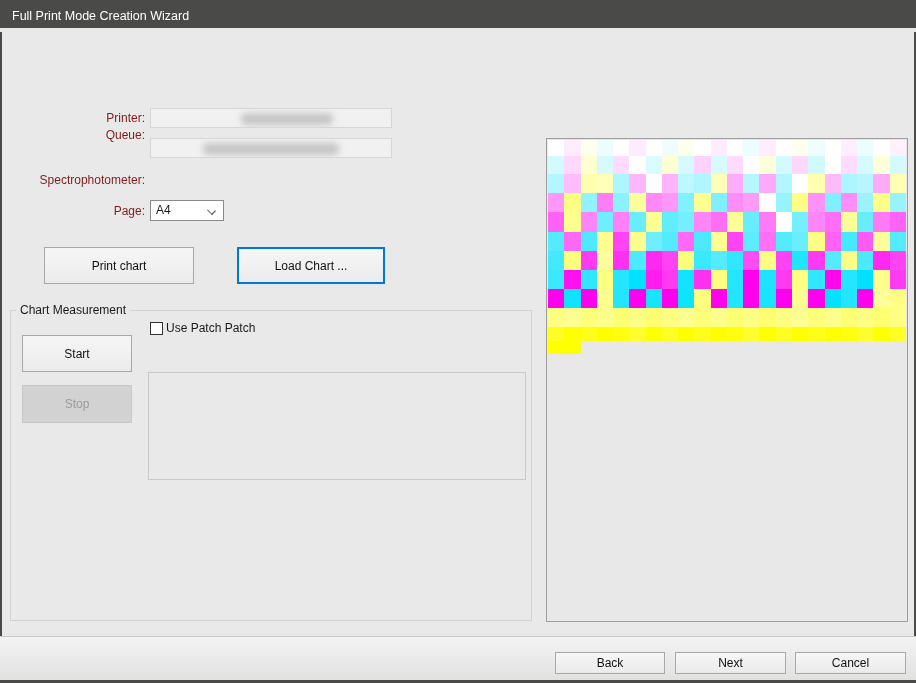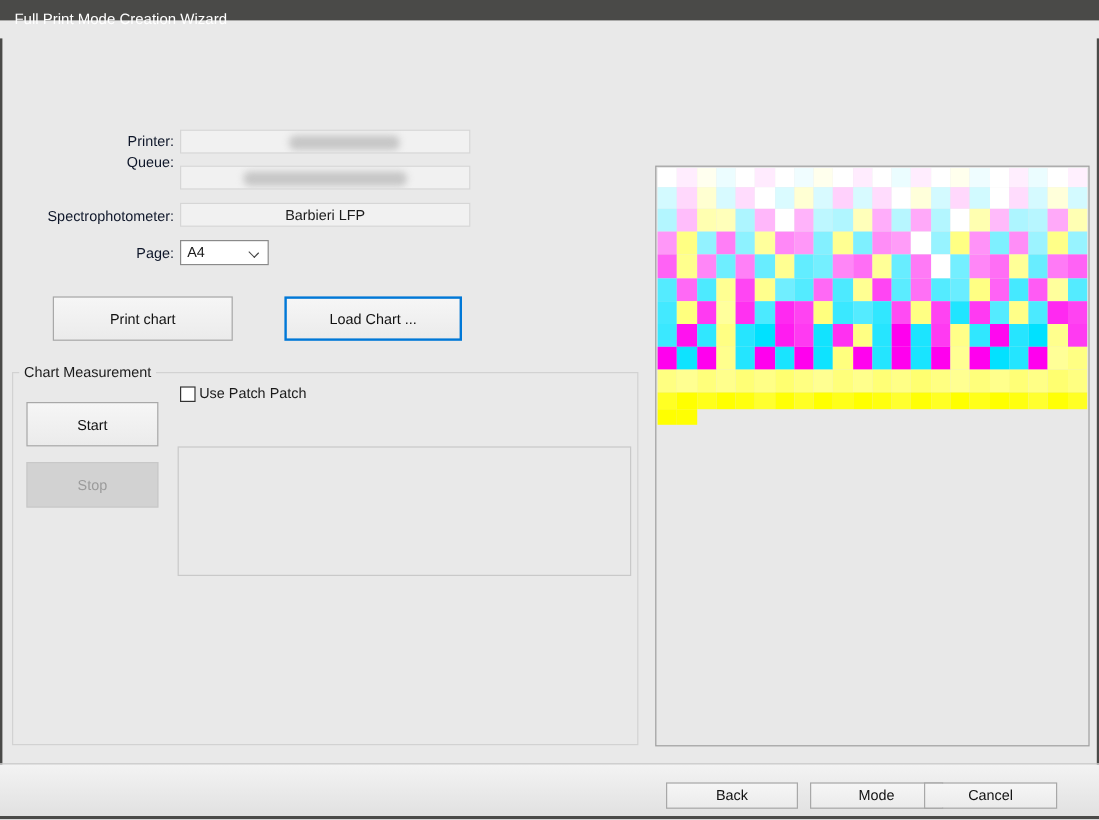--- a/index.html
+++ b/index.html
@@ -1,37 +1,37 @@
 <!DOCTYPE html>
 <html><head>
 <meta charset="utf-8">
 <style>
   * { margin:0; padding:0; box-sizing:border-box; }
   html,body { width:916px; height:683px; }
   body { font-family:"Liberation Sans", sans-serif; font-size:12px; color:#1a1a1a; }
 
   .window { position:relative; width:916px; height:683px; background:#e9e9e9; overflow:hidden; }
 
-  .titlebar { position:absolute; left:0; top:0; width:916px; height:17px; background:#4a4a48; }
+  .titlebar { position:absolute; left:0; top:0; width:916px; height:28px; background:#4a4a48; }
   .titlebar .title { position:absolute; left:12px; top:0; line-height:32px; color:#ffffff; font-size:12.5px; }
 
   .border-left  { position:absolute; left:0; top:32px; width:2px;  height:648px; background:#4a4a48; }
   .border-right { position:absolute; left:914px; top:32px; width:2px; height:648px; background:#4a4a48; }
   .border-bottom{ position:absolute; left:0; top:680px; width:916px; height:3px; background:#4a4a48; }
 
   .header-pill {
     position:absolute; left:7px; top:34px; width:909px; height:47px;
     border:1px solid #9f9f9f; border-right:none;
     border-radius:23px 0 0 23px;
     background:linear-gradient(#b5b5b5 0%, #f4f4f4 14%, #ffffff 30%, #ffffff 72%, #e7e7e7 88%, #9c9c9c 100%);
     box-shadow:0 2px 2px rgba(0,0,0,0.12);
   }
   .header-pill .header-text { position:absolute; left:14px; top:0; line-height:45px; font-weight:bold; font-size:12.5px; color:#111; }
 
-  .form-label { position:absolute; left:0; width:145px; text-align:right; color:#0f172a; }
+  .form-label { position:absolute; left:0; width:145px; text-align:right; color:#7f1d1d; }
   .field {
     position:absolute; left:150px; width:242px; height:20px;
     background:#f1f1f1; border:1px solid #d6d6d6; overflow:hidden;
   }
   .field .smudge { position:absolute; top:4px; height:12px; background:#c6c6c6; border-radius:5px; filter:blur(3px); }
   .field.centered { text-align:center; line-height:18px; color:#1a1a1a; }
 
   .dropdown {
     position:absolute; left:150px; top:200px; width:74px; height:21px;
     background:#ffffff; border:1px solid #8a8a8a;
@@ -65,21 +65,21 @@
   .preview { position:absolute; left:546px; top:138px; width:362px; height:484px; background:#e8e8e8; border:1px solid #9e9e9e; }
   .chart-grid { position:absolute; left:1px; top:1px; width:358px; }
   .chart-row { display:flex; width:100%; }
   .chart-cell { flex:1 1 0; }
 
   .footer { position:absolute; left:0; top:636px; width:916px; height:44px; border-top:1px solid #c9c9c9;
             background:linear-gradient(#f3f3f3,#e1e1e1); }
   .footer .btn { top:15px; height:22px;text-align:right; }
   .btn-back   { left:555px; width:110px; }
   .btn-next   { left:675px; width:111px; }
-  .btn-cancel { left:770px; width:111px; }
+  .btn-cancel { left:795px; width:111px; }
 </style>
 </head>
 <body>
 
 <div class="window">
 
   <div class="titlebar">
     <span class="title">Full Print Mode Creation Wizard</span>
   </div>
   <div class="border-left"></div>
@@ -91,21 +91,20 @@
   <div class="field" style="top:108px;">
     <div class="smudge" style="left:90px; width:92px;"></div>
   </div>
 
   <div class="form-label" style="top:128px;">Queue:</div>
   <div class="field" style="top:138px;">
     <div class="smudge" style="left:52px; width:136px;"></div>
   </div>
 
   <div class="form-label" style="top:173px;">Spectrophotometer:</div>
-  <div class="field centered" style="top:169px;">Barbieri LFP</div>
 
   <div class="form-label" style="top:204px;">Page:</div>
   <div class="dropdown">
     <span class="dd-value">A4</span>
     <span class="chevron"></span>
   </div>
 
   <div class="btn btn-print">Print chart</div>
   <div class="btn btn-load">Load Chart ...</div>
 
@@ -409,17 +408,17 @@
           <div class="chart-cell"></div>
           <div class="chart-cell"></div>
           <div class="chart-cell"></div>
           <div class="chart-cell"></div>
         </div>
       </div>
   </div>
 
   <div class="footer">
     <div class="btn btn-back">Back</div>
-    <div class="btn btn-next">Mode</div>
+    <div class="btn btn-next">Next</div>
     <div class="btn btn-cancel">Cancel</div>
   </div>
 
 </div>
 
 </body></html>

